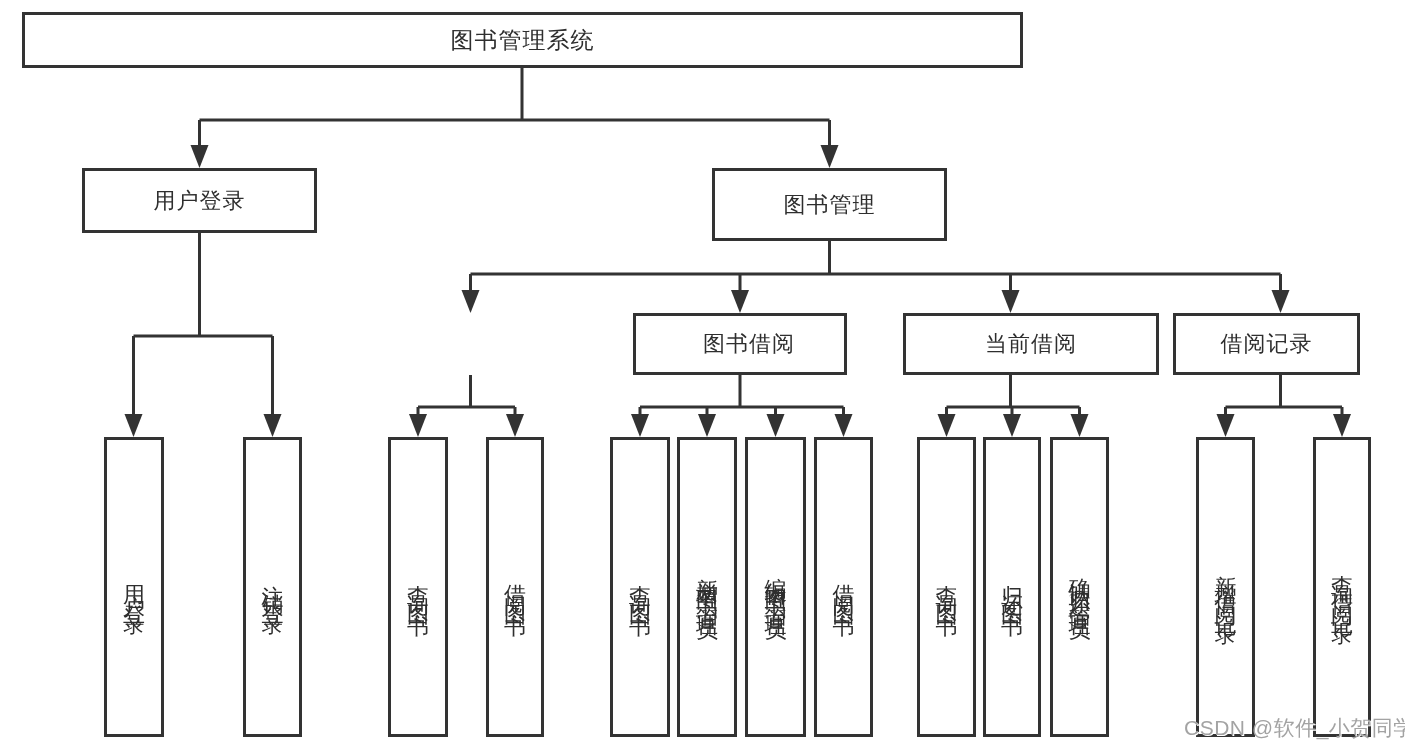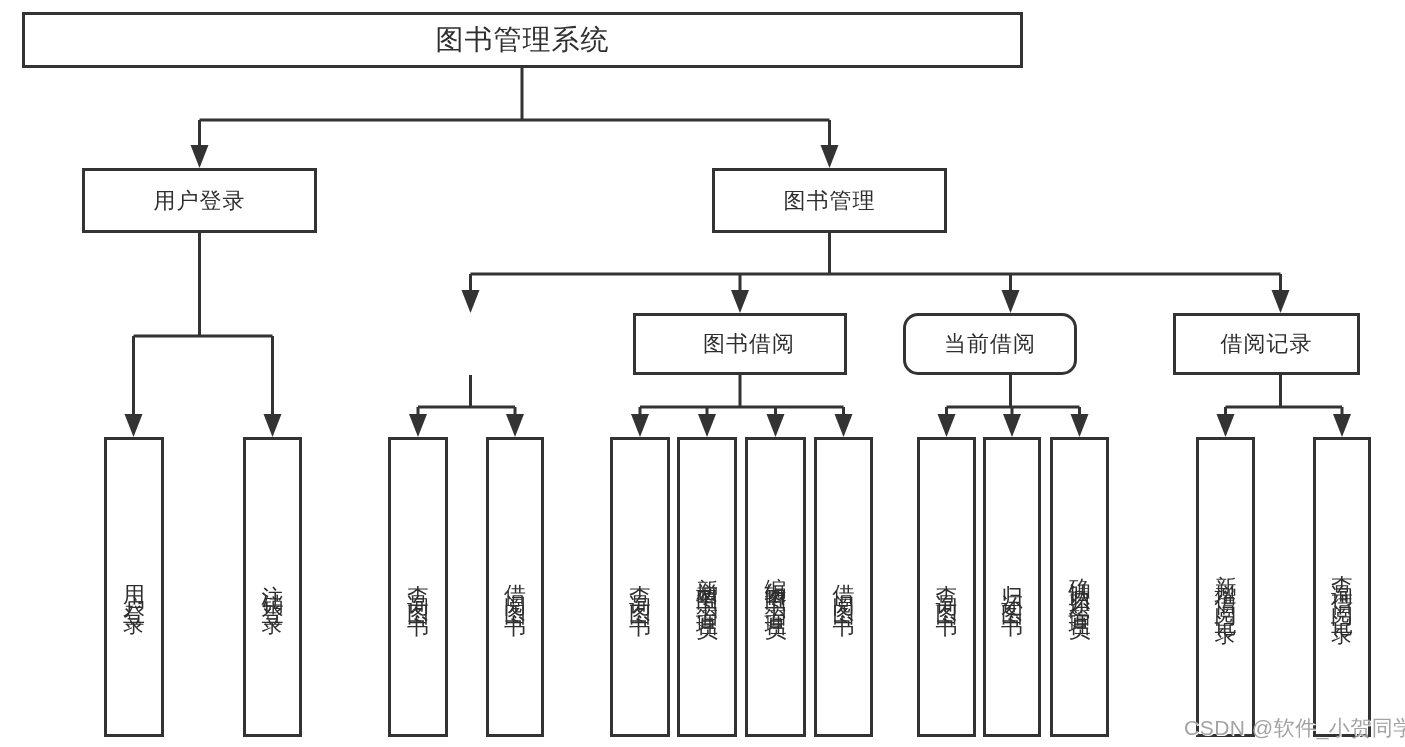--- a/index.html
+++ b/index.html
@@ -31,21 +31,21 @@
     align-items: center;
     justify-content: center;
     z-index: 2;
   }
   .node.h {
     font-size: 22px;
     letter-spacing: 1px;
     white-space: nowrap;
   }
   .node.root {
-    font-size: 28px;
+    font-size: 23px;
   }
   .node.v {
     font-size: 22px;
   }
   .node.v .vtext {
     writing-mode: vertical-lr;
     text-orientation: mixed;
     letter-spacing: 10px;
     line-height: 1;
     white-space: nowrap;
@@ -103,24 +103,24 @@
       <polygon points="1003,414 1021,414 1012,437"></polygon>
       <polygon points="1070.5,414 1088.5,414 1079.5,437"></polygon>
       <polygon points="1216.5,414 1234.5,414 1225.5,437"></polygon>
       <polygon points="1333,414 1351,414 1342,437"></polygon>
     </g>
   </svg>
 
   <div class="node h root" style="left:22px; top:12px; width:1001px; height:56px;">图书管理系统</div>
 
   <div class="node h" style="left:82px; top:168px; width:235px; height:65px;">用户登录</div>
-  <div class="node h" style="left:712px; top:168px; width:235px; height:65px;">图书管理</div>
+  <div class="node h" style="left:712px; top:168px; width:235px; height:73px;">图书管理</div>
 
   <div class="node h" style="left:633px; top:313px; width:214px; height:62px;padding-left:18px;">图书借阅</div>
-  <div class="node h" style="left:903px; top:313px; width:174px; height:62px;border-radius:15px;">当前借阅</div>
+  <div class="node h" style="left:903px; top:313px; width:256px; height:62px;">当前借阅</div>
   <div class="node h" style="left:1173px; top:313px; width:187px; height:62px;">借阅记录</div>
 
   <div class="node v" style="left:104px; top:437px; width:60px; height:300px;">
     <span class="vtext">用户登录</span>
   </div>
   <div class="node v" style="left:243px; top:437px; width:59px; height:300px;">
     <span class="vtext">注销登录</span>
   </div>
 
   <div class="node v" style="left:388px; top:437px; width:60px; height:300px;">

